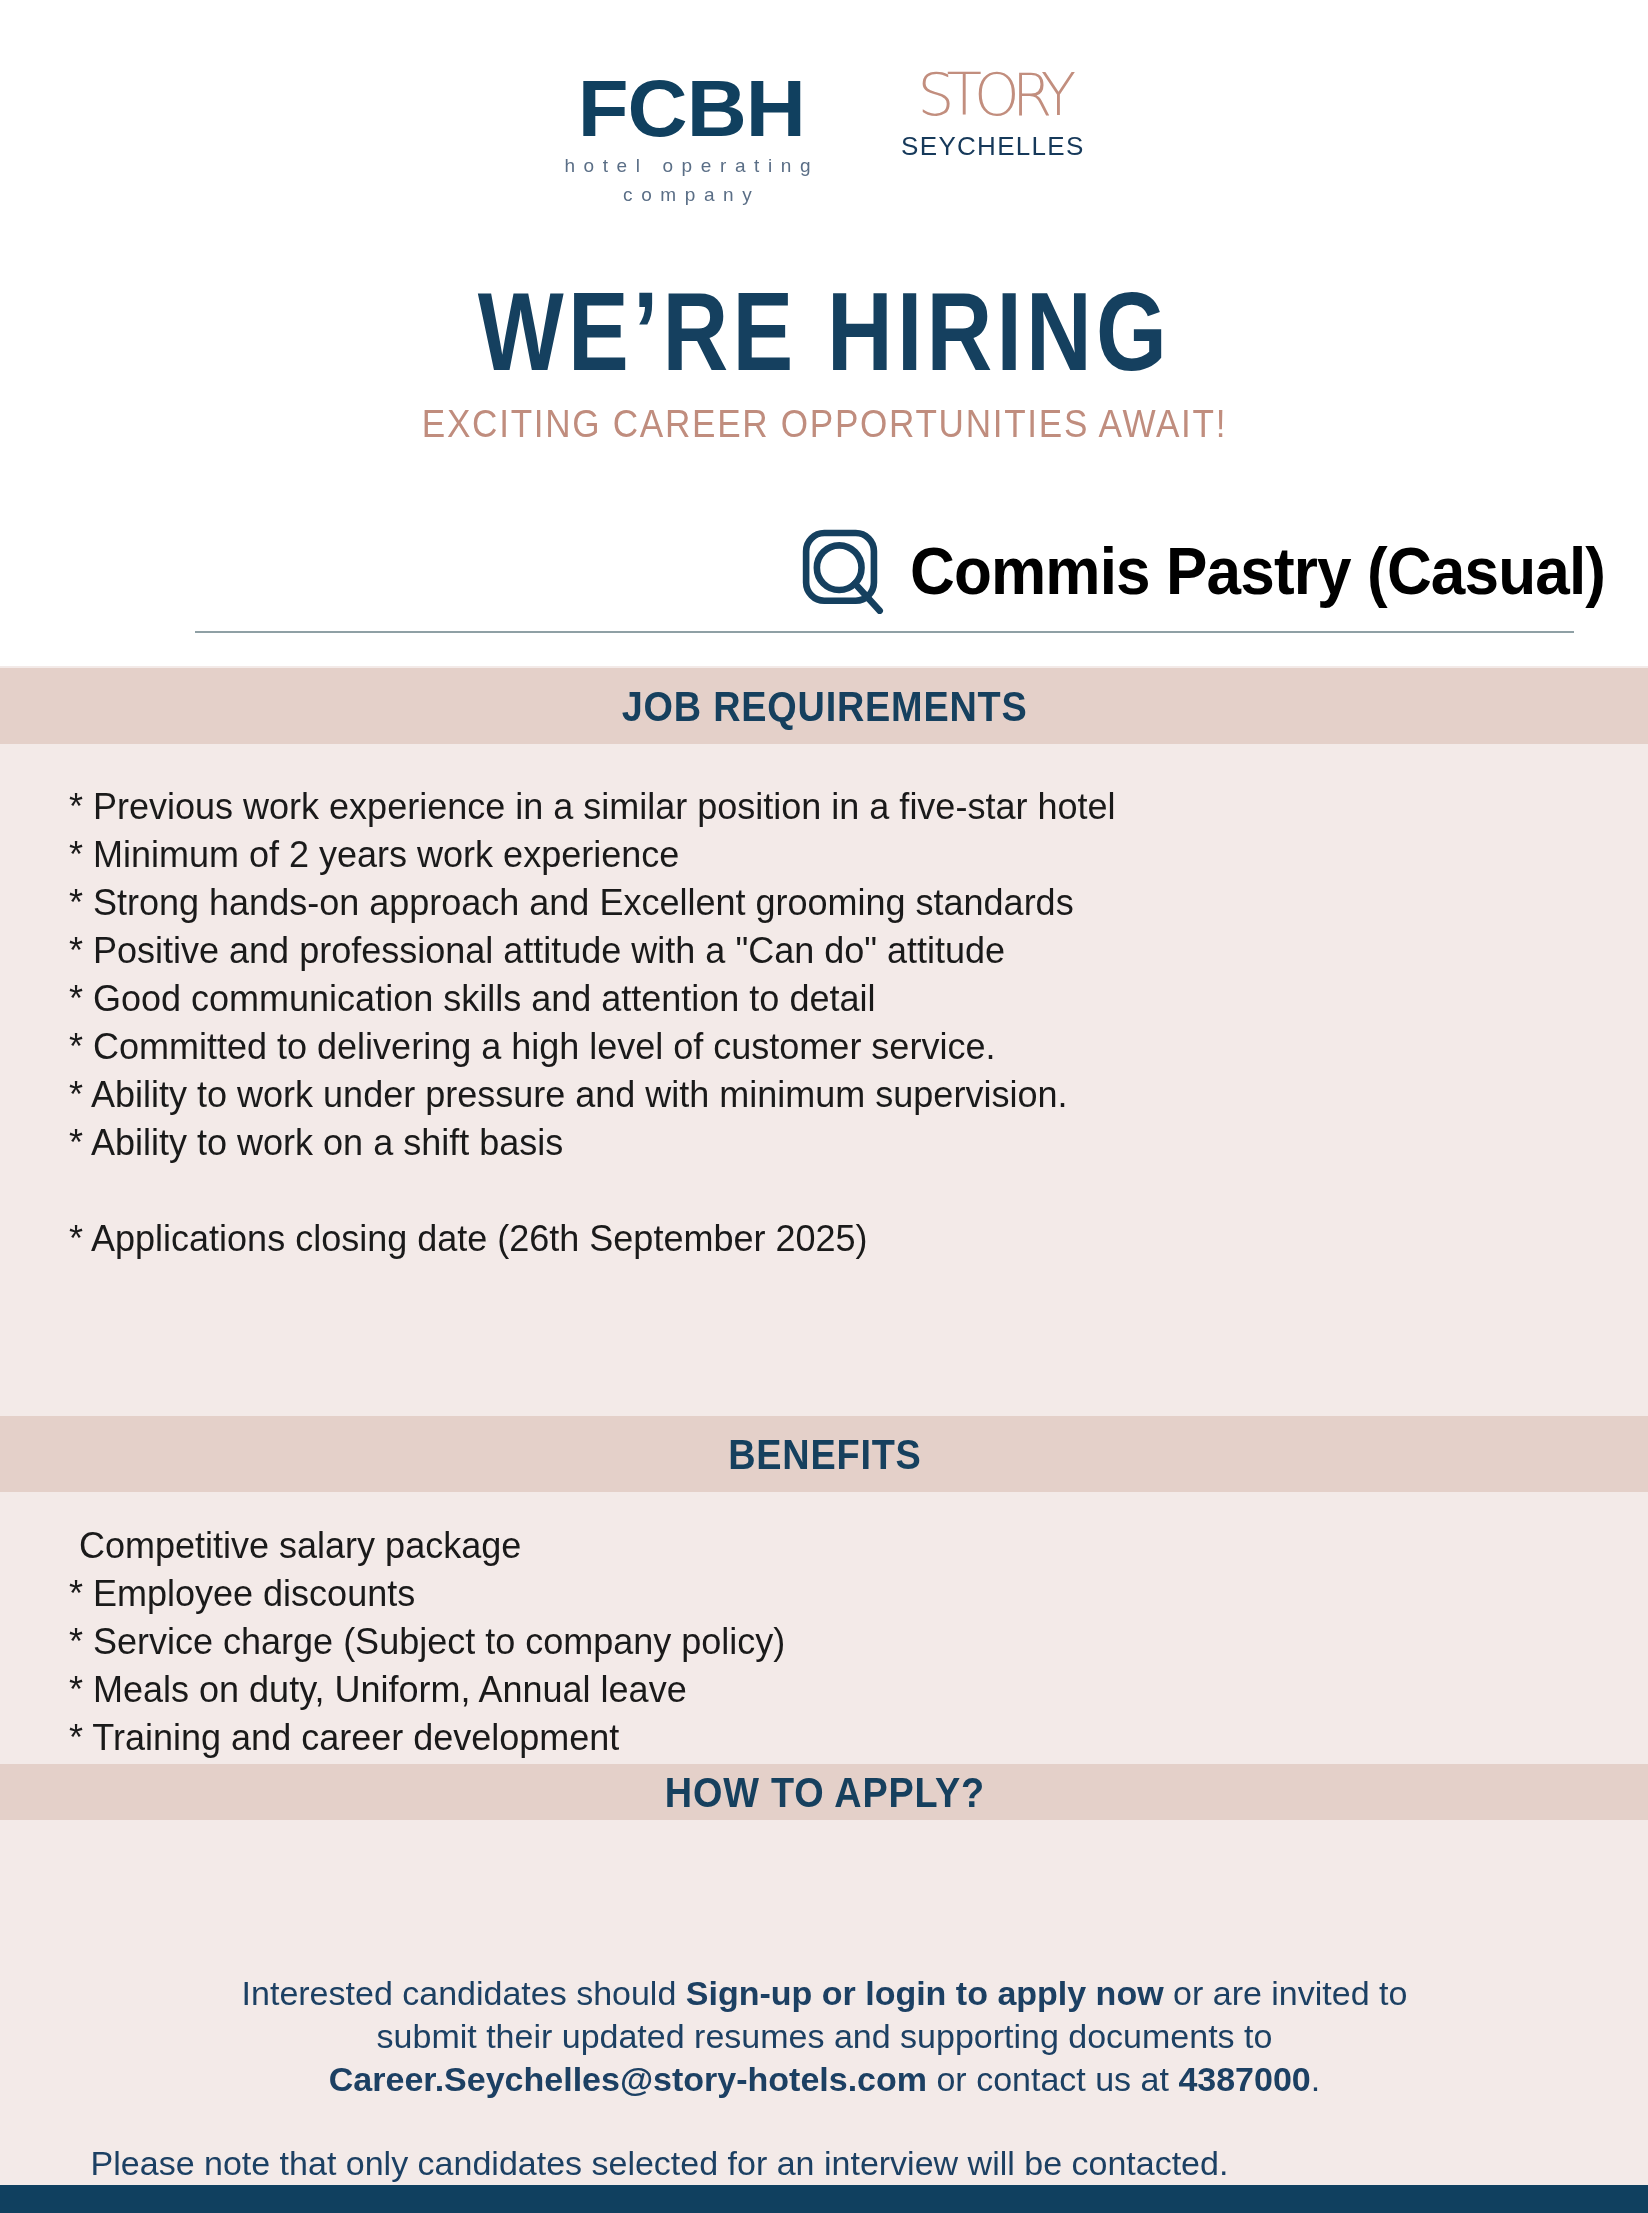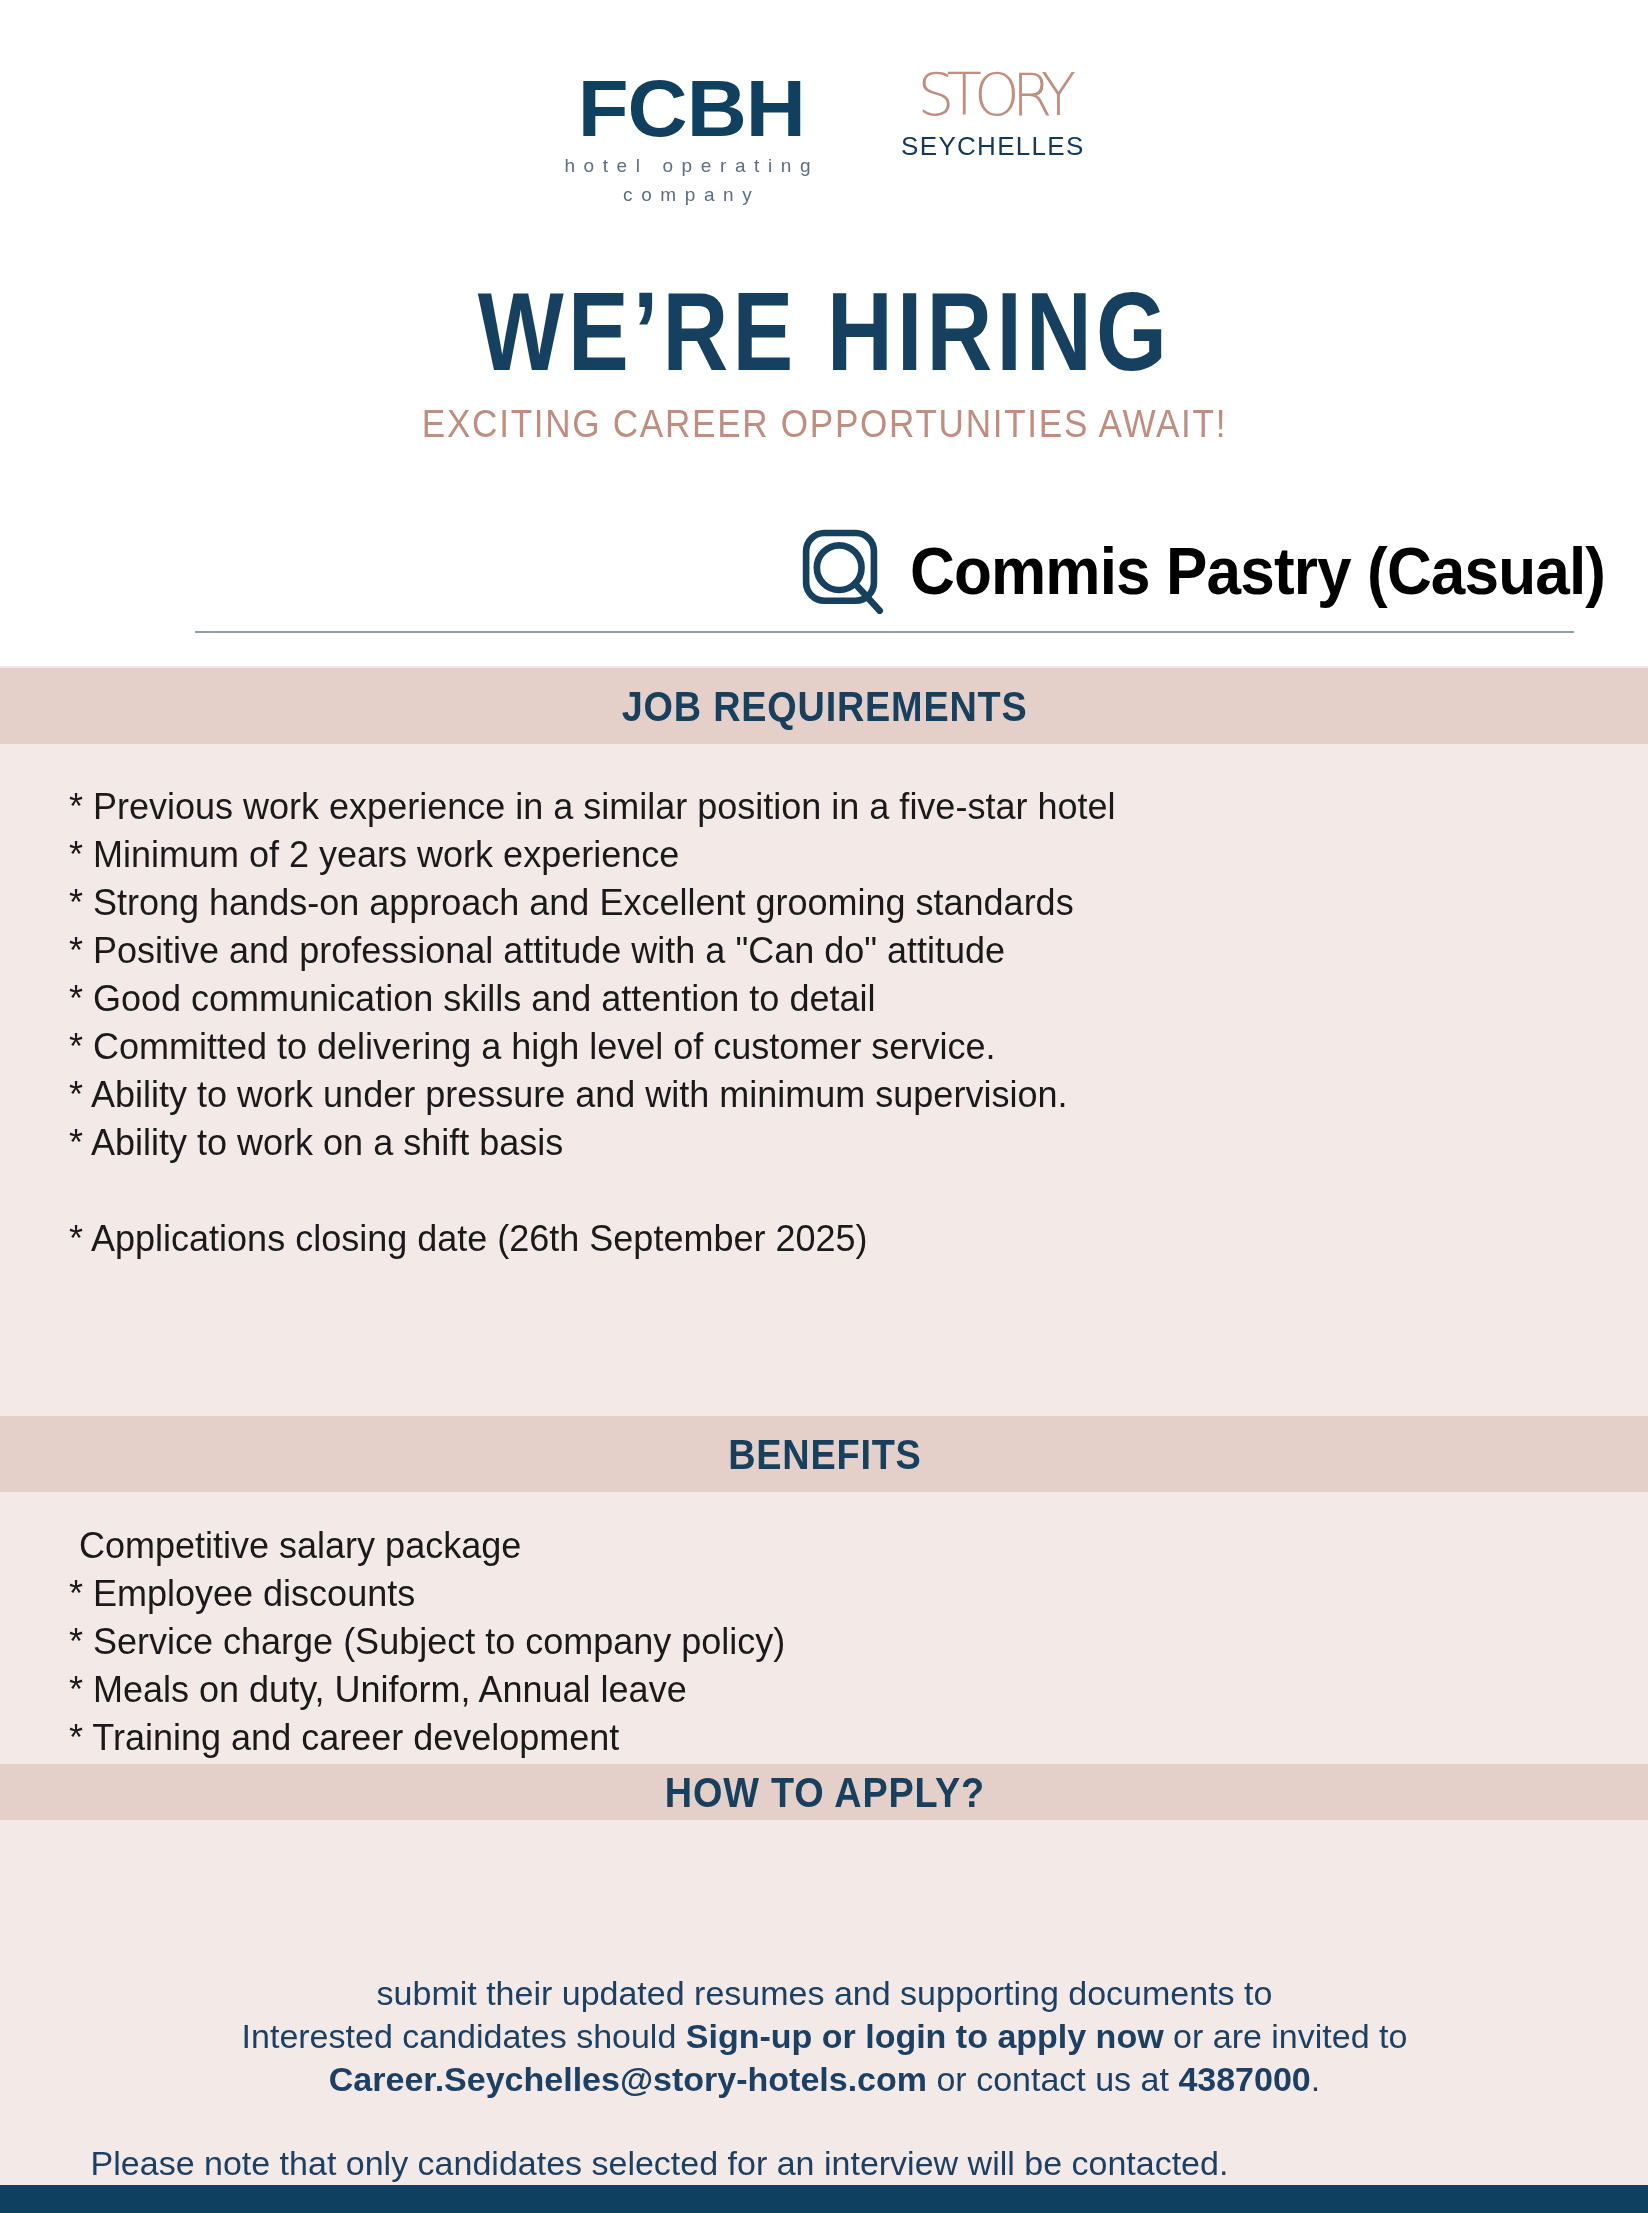--- a/index.html
+++ b/index.html
@@ -250,25 +250,25 @@
 <div class="band" id="band-benefits">
   <span class="band-title">BENEFITS</span>
 </div>
 <div class="list-block" id="benefits-list"><div> Competitive salary package</div><div>* Employee discounts</div><div>* Service charge (Subject to company policy)</div><div>* Meals on duty, Uniform, Annual leave</div><div>* Training and career development</div></div>
 
 <div class="band" id="band-apply">
   <span class="band-title">HOW TO APPLY?</span>
 </div>
 
 <div class="apply-block">
+  <div>
+    <span>Interested candidates should </span><b>Sign-up or login to apply now</b><span> or are invited to</span>
+  </div>
   <div>submit their updated resumes and supporting documents to</div>
   <div>
-    <span>Interested candidates should </span><b>Sign-up or login to apply now</b><span> or are invited to</span>
-  </div>
-  <div>
     <b>Career.Seychelles@story-hotels.com</b><span> or contact us at </span><b>4387000</b><span>.</span>
   </div>
 </div>
 
 <div class="apply-note">Please note that only candidates selected for an interview will be contacted.</div>
 
 <div class="footer-bar"></div>
 
 
 </body></html>

